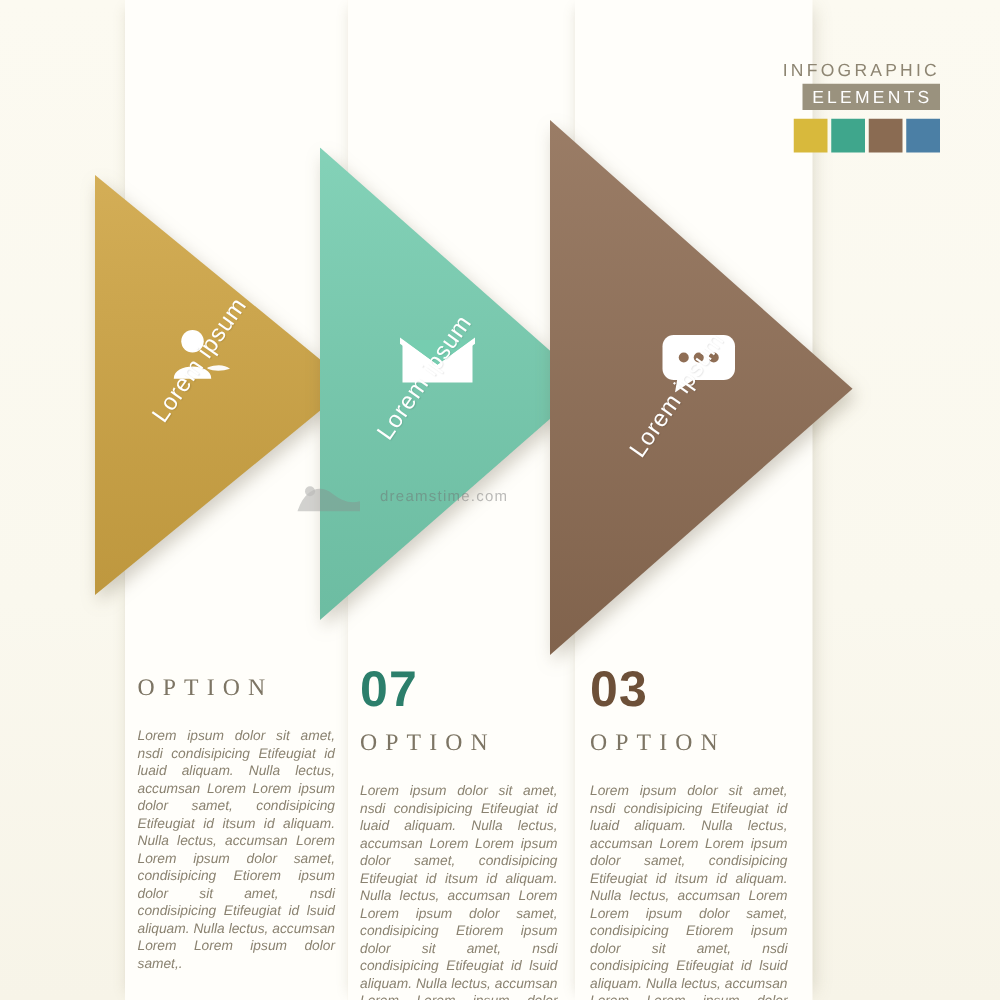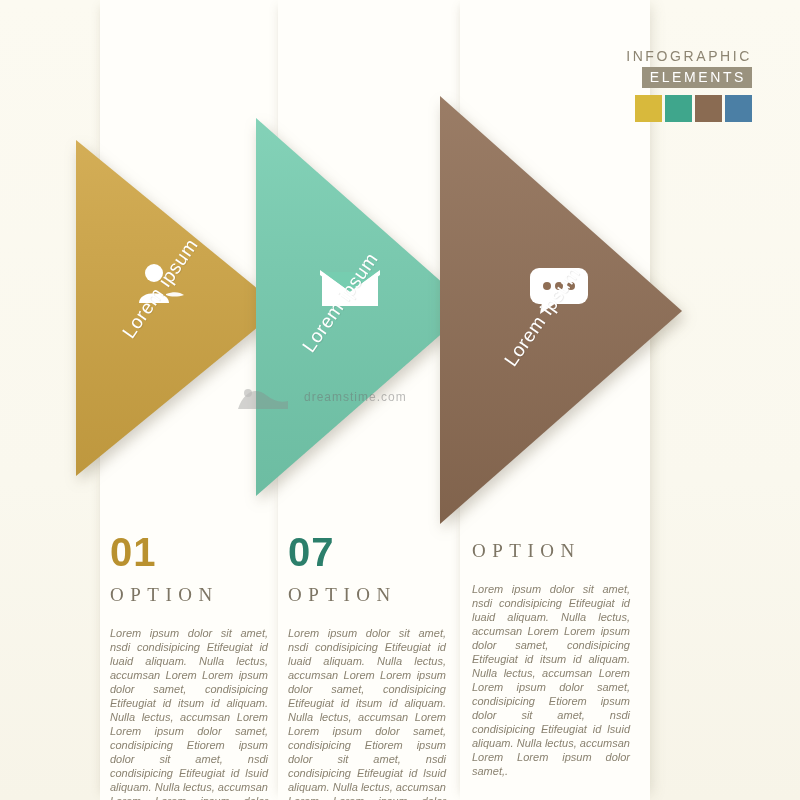--- a/index.html
+++ b/index.html
@@ -207,32 +207,32 @@
       <rect x="2" y="2" width="58" height="36" rx="9" fill="#ffffff"></rect>
       <path d="M14 36 L12 48 L28 37 Z" fill="#ffffff"></path>
       <circle cx="19" cy="20" r="4" fill="#8f6e55"></circle>
       <circle cx="31" cy="20" r="4" fill="#8f6e55"></circle>
       <circle cx="43" cy="20" r="4" fill="#8f6e55"></circle>
     </svg>
   </div>
   <div class="arrow-label" style="left:500px; top:358px; transform:rotate(-55deg); transform-origin: left top;">Lorem ipsum</div>
 
   <div class="col" style="left:110px;">
-    <div class="num" style="color:#b9912f;">01</div>
     <div class="opt">OPTION</div>
     <div class="body">Lorem ipsum dolor sit amet, nsdi condisipicing Etifeugiat id luaid aliquam. Nulla lectus,  accumsan Lorem Lorem ipsum dolor samet, condisipicing Etifeugiat id itsum id aliquam. Nulla lectus,  accumsan Lorem Lorem ipsum dolor samet, condisipicing Etiorem ipsum dolor sit amet, nsdi  condisipicing Etifeugiat id lsuid aliquam. Nulla lectus,  accumsan Lorem Lorem ipsum dolor samet,.</div>
   </div>
 
   <div class="col" style="left:288px;">
     <div class="num" style="color:#2c7f6b;">07</div>
     <div class="opt">OPTION</div>
     <div class="body">Lorem ipsum dolor sit amet, nsdi condisipicing Etifeugiat id luaid aliquam. Nulla lectus,  accumsan Lorem Lorem ipsum dolor samet, condisipicing Etifeugiat id itsum id aliquam. Nulla lectus,  accumsan Lorem Lorem ipsum dolor samet, condisipicing Etiorem ipsum dolor sit amet, nsdi  condisipicing Etifeugiat id lsuid aliquam. Nulla lectus,  accumsan Lorem Lorem ipsum dolor samet,.</div>
   </div>
 
   <div class="col" style="left:472px;">
+    <div class="num" style="color:#6d5038;">03</div>
     <div class="opt">OPTION</div>
     <div class="body">Lorem ipsum dolor sit amet, nsdi condisipicing Etifeugiat id luaid aliquam. Nulla lectus,  accumsan Lorem Lorem ipsum dolor samet, condisipicing Etifeugiat id itsum id aliquam. Nulla lectus,  accumsan Lorem Lorem ipsum dolor samet, condisipicing Etiorem ipsum dolor sit amet, nsdi  condisipicing Etifeugiat id lsuid aliquam. Nulla lectus,  accumsan Lorem Lorem ipsum dolor samet,.</div>
   </div>
 
   <div id="watermark">
     <svg class="wm-mark" viewBox="0 0 62 34" xmlns="http://www.w3.org/2000/svg">
       <path d="M6 26 C12 8 24 4 34 12 C42 18 48 20 56 18 L56 26 Z" fill="#8a8a8a" opacity="0.7"></path>
       <circle cx="16" cy="10" r="4" fill="#8a8a8a" opacity="0.7"></circle>
     </svg>
     <div class="wm-text">dreamstime.com</div>

